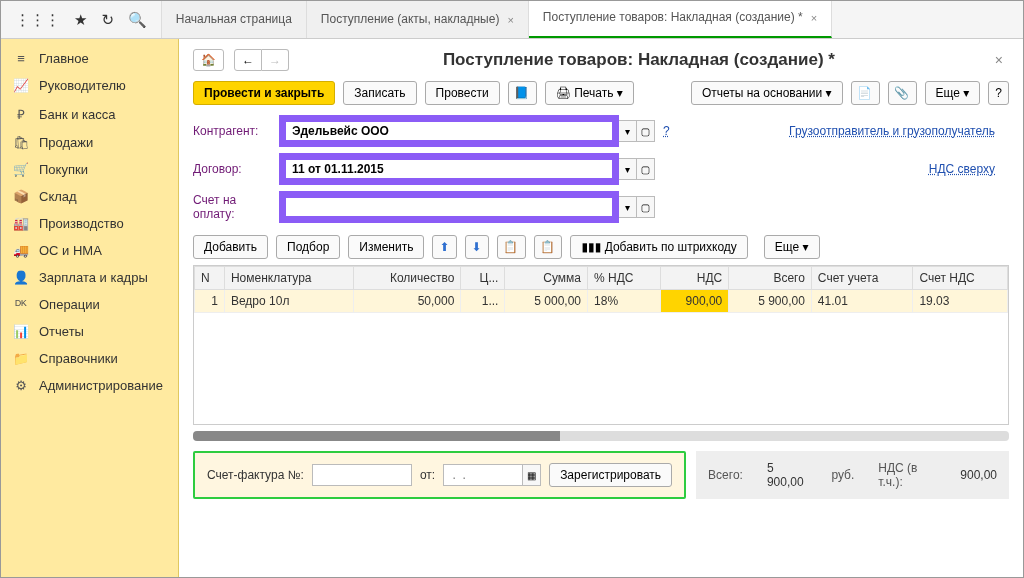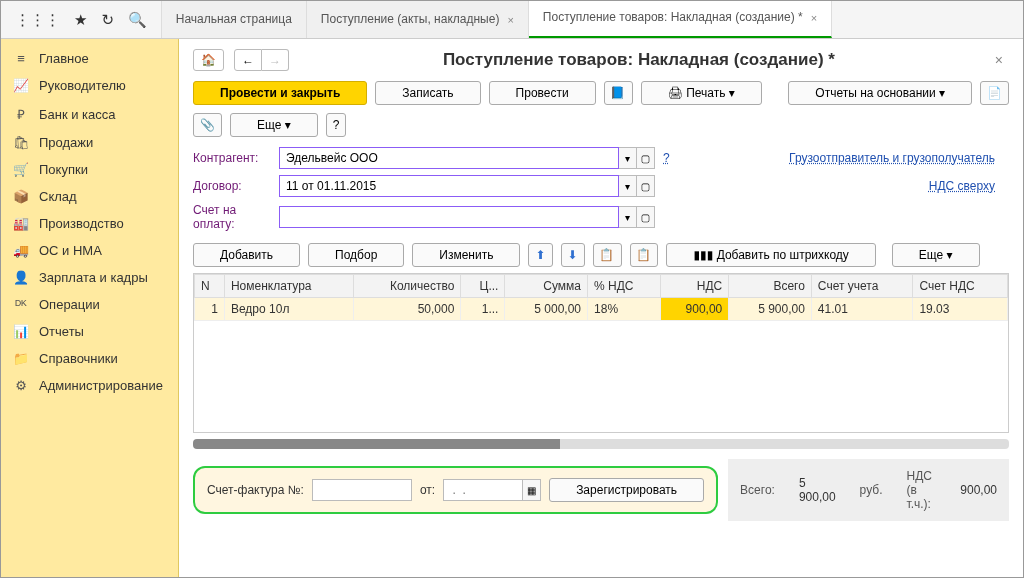--- a/index.html
+++ b/index.html
@@ -13,42 +13,42 @@
 .layout { display: flex; height: calc(578px - 38px); }
 .sidebar { width: 178px; background: #ffeaa0; border-right: 1px solid #e0c860; padding: 6px 0; }
 .side-item { display: flex; align-items: center; gap: 10px; padding: 6px 12px; cursor: pointer; color: #333; font-size: 13px; }
 .side-ico { width: 16px; text-align: center; color: #555; }
 .main { flex: 1; display: flex; flex-direction: column; background: #fff; position: relative; }
 .titlebar { display: flex; align-items: center; padding: 10px 14px 6px; gap: 10px; }
 .nav-btn { border: 1px solid #bbb; background: #fff; padding: 3px 7px; border-radius: 3px; cursor: pointer; font-size: 12px; }
 .page-title { flex: 1; text-align: center; font-size: 17px; font-weight: bold; }
 .close-x { font-size: 14px; color: #888; cursor: pointer; padding: 0 6px; }
 .toolbar { display: flex; align-items: center; gap: 8px; padding: 4px 14px 10px; flex-wrap: wrap; }
-.btn { border: 1px solid #aaa; background: #fafafa; padding: 4px 26px; border-radius: 3px; cursor: pointer; font-size: 12px; }
+.btn { border: 1px solid #aaa; background: #fafafa; padding: 4px 10px; border-radius: 3px; cursor: pointer; font-size: 12px; }
 .btn.primary { background: #ffd400; border-color: #d4ae00; font-weight: bold; }
 .btn.icon { padding: 4px 6px; }
 .toolbar .spacer { flex: 1; }
 .form-rows { padding: 0 14px; }
 .frow { display: flex; align-items: center; margin-bottom: 6px; }
 .flabel { width: 86px; color: #701a75; font-size: 12px; }
 .finput-wrap { display: flex; align-items: center; }
-.finput { width: 340px; border: 1px solid #8b5cf6; padding: 3px 6px; font-size: 12px; height: 22px; }
+.finput { width: 340px; border: 7px solid #8b5cf6; padding: 3px 6px; font-size: 12px; height: 32px; font-weight: bold; }
 .fbtn { border: 1px solid #bbb; border-left: none; background: #f7f7f7; width: 18px; height: 22px; font-size: 10px; cursor: pointer; display: flex; align-items: center; justify-content: center; }
 .flink { color: #2050b0; text-decoration: underline dotted; cursor: pointer; margin-left: 8px; font-size: 12px; }
 .flink.right { margin-left: auto; }
 .toolbar2 { display: flex; align-items: center; gap: 8px; padding: 6px 14px; }
 .table-wrap { margin: 0 14px; border: 1px solid #ccc; height: 160px; background: #fff; overflow: hidden; }
 table { width: 100%; border-collapse: collapse; font-size: 12px; }
 th { background: #f3f3f3; border: 1px solid #ddd; padding: 4px 6px; font-weight: normal; text-align: left; }
 td { border: 1px solid #eee; padding: 4px 6px; background: #fff6d9; }
 td.right, th.right { text-align: right; }
 td.hl { background: #ffd400; }
 .hscroll { margin: 6px 14px 0; height: 10px; background: linear-gradient(#888,#888) left/45% 100% no-repeat, #ddd; border-radius: 4px; }
 .footer { display: flex; align-items: center; margin: 10px 14px 0; gap: 10px; }
-.invoice-box { border: 2px solid #2ecc40; border-radius: 12px; padding: 10px 12px; background: #fff6e0; display: flex; align-items: center; gap: 8px; flex: 0 0 auto; }
+.invoice-box { border: 2px solid #2ecc40; border-radius: 2px; padding: 10px 12px; background: #fff6e0; display: flex; align-items: center; gap: 8px; flex: 0 0 auto; }
 .inv-input { border: 1px solid #bbb; padding: 3px 5px; height: 22px; font-size: 12px; }
 .totals { flex: 1; background: #eee; padding: 10px 12px; display: flex; align-items: center; gap: 24px; justify-content: flex-end; font-size: 12px; color: #555; }
 .totals .val { color: #333; }
 </style>
 </head>
 <body>
 
 <div class="tabbar">
   <div class="sysicons">
     <span>⋮⋮⋮</span>

